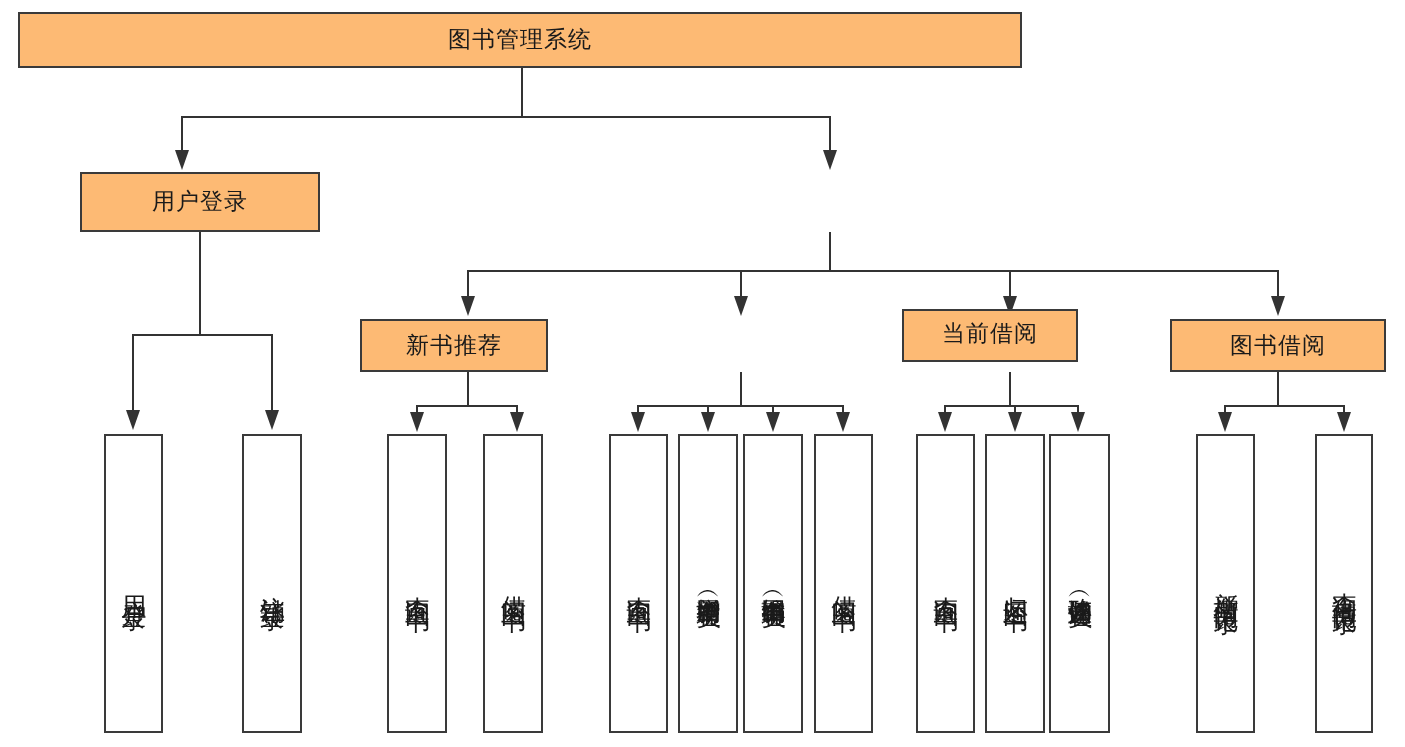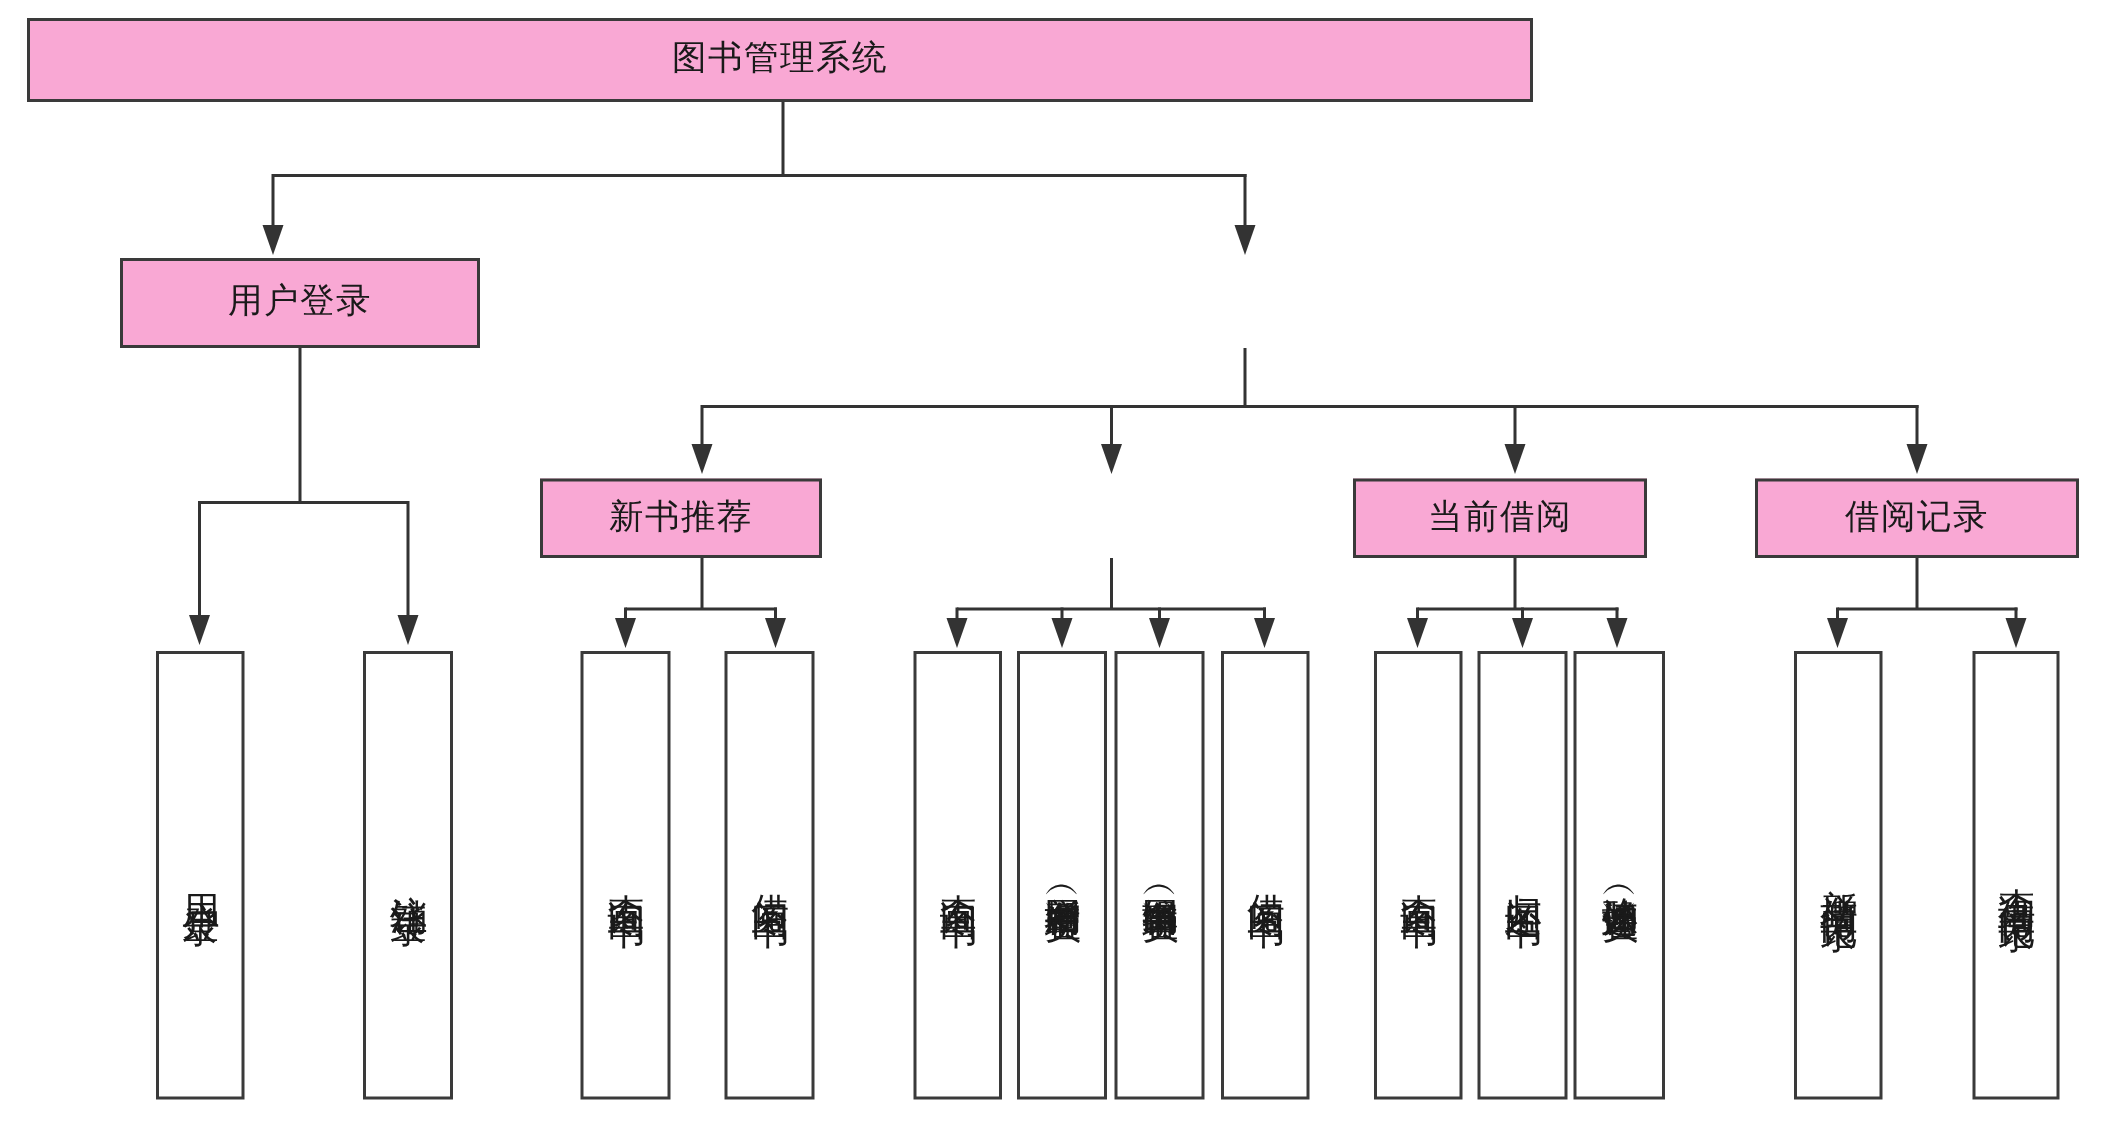--- a/index.html
+++ b/index.html
@@ -11,21 +11,21 @@
     position:relative;
     width:1405px;
     height:747px;
     background:#ffffff;
     overflow:hidden;
   }
   .box{
     position:absolute;
     box-sizing:border-box;
     border:2px solid #3a3a3a;
-    background:#f9a8d4;
+    background:#fdba74;
     display:flex;
     align-items:center;
     justify-content:center;
     color:#1a1a1a;
   }
   .box.h-label{
     font-size:23px;
     line-height:1.2;
     letter-spacing:1px;
     white-space:nowrap;
@@ -107,22 +107,22 @@
   <div class="vline" style="left:740px;top:270px;height:28px;"></div>
   <div class="arrow" style="left:734px;top:296px;"></div>
 
   <div class="vline" style="left:1009px;top:270px;height:28px;"></div>
   <div class="arrow" style="left:1003px;top:296px;"></div>
 
   <div class="vline" style="left:1277px;top:270px;height:28px;"></div>
   <div class="arrow" style="left:1271px;top:296px;"></div>
 
   <div class="box h-label" style="left:360px;top:319px;width:188px;height:53px;">新书推荐</div>
-  <div class="box h-label" style="left:902px;top:319px;width:196px;height:53px;">当前借阅</div>
-  <div class="box h-label" style="left:1170px;top:319px;width:216px;height:53px;">借阅记录</div>
+  <div class="box h-label" style="left:902px;top:309px;width:176px;height:53px;font-family:Liberation Mono, monospace;">当前借阅</div>
+  <div class="box h-label" style="left:1170px;top:319px;width:216px;height:53px;">图书借阅</div>
 
   <div class="vline" style="left:467px;top:372px;height:34px;"></div>
   <div class="hline" style="left:417px;top:405px;width:101px;"></div>
   <div class="vline" style="left:416px;top:405px;height:9px;"></div>
   <div class="arrow" style="left:410px;top:412px;"></div>
   <div class="vline" style="left:516px;top:405px;height:9px;"></div>
   <div class="arrow" style="left:510px;top:412px;"></div>
 
   <div class="vline" style="left:740px;top:372px;height:34px;"></div>
   <div class="hline" style="left:638px;top:405px;width:206px;"></div>

